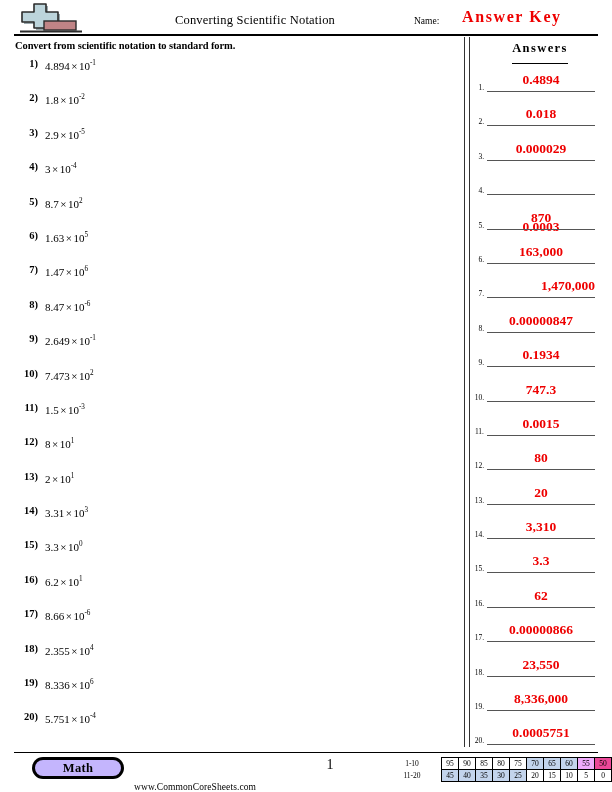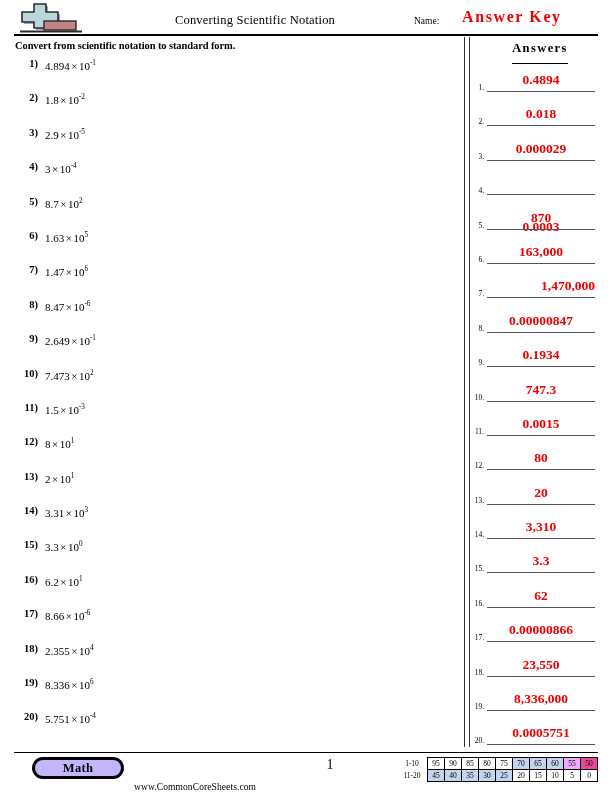--- a/index.html
+++ b/index.html
@@ -208,21 +208,21 @@
     height: 11px;
     text-align: center;
     padding: 0;
     line-height: 11px;
   }
   #grade-table td.rowlabel {
     border: none;
     width: 26px;
     text-align: center;
     font-size: 7.5px;
-    padding-right: 2px;
+    padding-right: 16px;
     margin-top: 12px;
   }
   #grade-table td.shaded {
     background: #c3d4ec;
   }
 </style>
 </head>
 <body>
 
 <div id="header">

